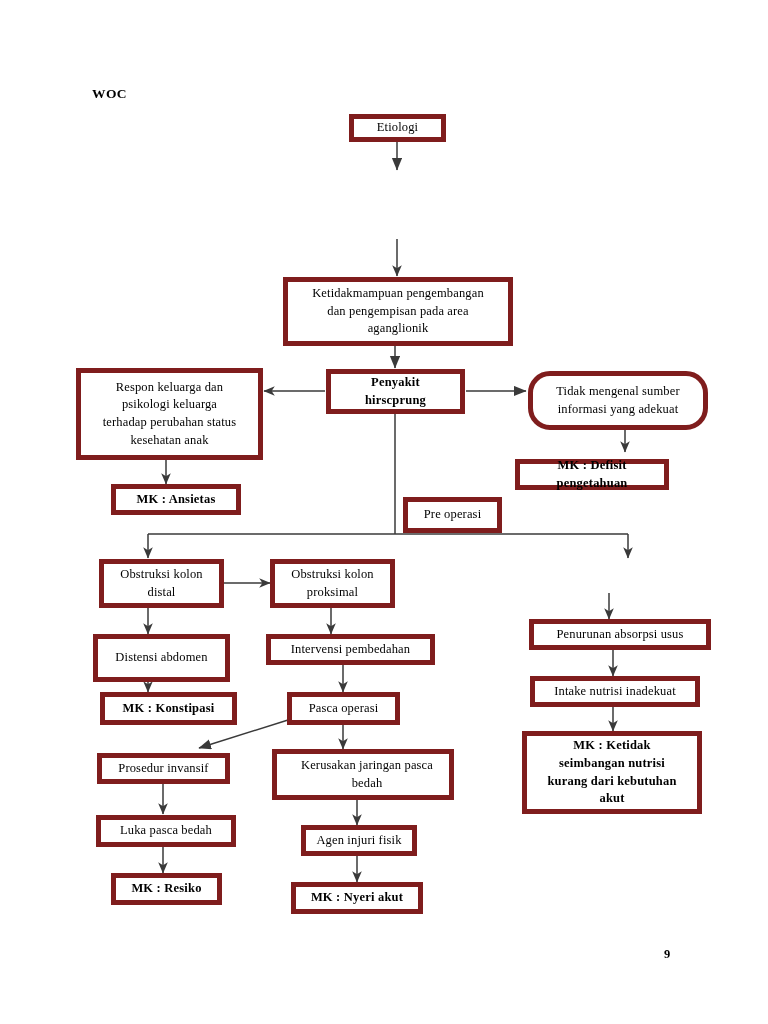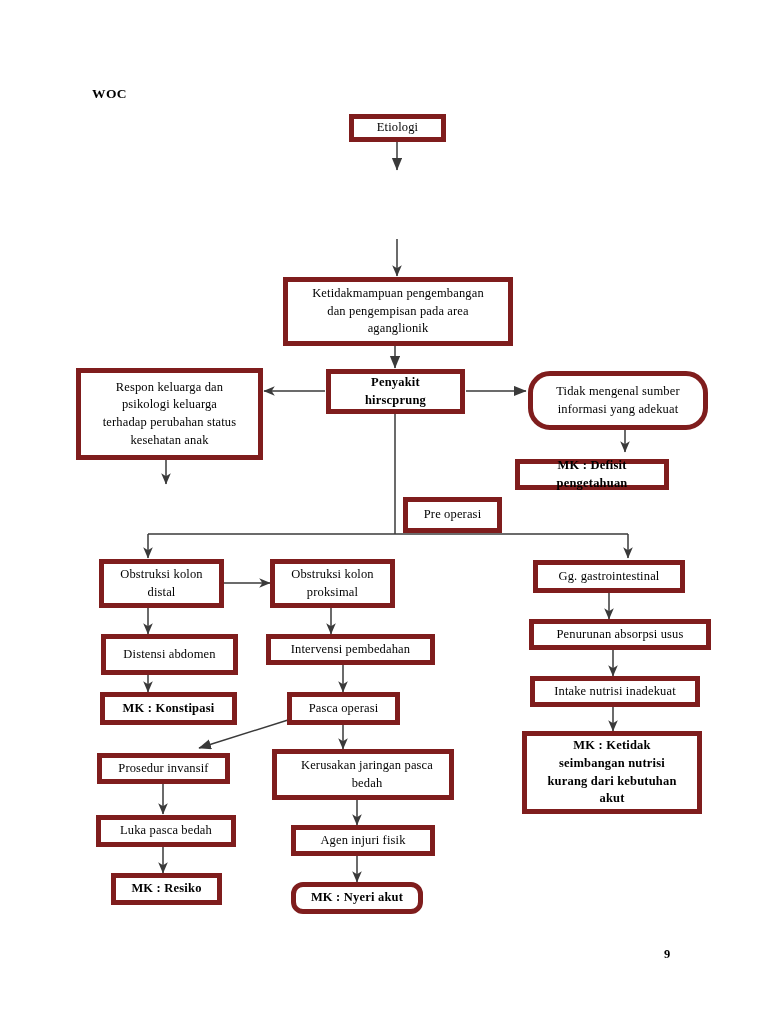--- a/index.html
+++ b/index.html
@@ -155,20 +155,23 @@
 hirscprung</span>
   </div>
 
   <div class="node" style="left:76px; top:368px; width:187px; height:92px;">
     <span class="node-text">Respon keluarga dan
 psikologi keluarga
 terhadap perubahan status
 kesehatan anak</span>
   </div>
 
+  <div class="node bold" style="left:111px; top:484px; width:130px; height:31px;">
+    <span class="node-text">MK : Ansietas</span>
+  </div>
 
   <div class="node" style="left:528px; top:371px; width:180px; height:59px;border-radius:22px;">
     <span class="node-text">Tidak mengenal sumber
 informasi yang adekuat</span>
   </div>
 
   <div class="node bold" style="left:515px; top:452px; width:154px; height:31px;margin-top:7px;">
     <span class="node-text">MK : Defisit pengetahuan</span>
   </div>
 
@@ -179,25 +182,22 @@
   <div class="node" style="left:99px; top:559px; width:125px; height:49px;">
     <span class="node-text">Obstruksi kolon
 distal</span>
   </div>
 
   <div class="node" style="left:270px; top:559px; width:125px; height:49px;">
     <span class="node-text">Obstruksi kolon
 proksimal</span>
   </div>
 
-  <div class="node" style="left:533px; top:560px; width:152px; height:33px;">
-    <span class="node-text">Gg. gastrointestinal</span>
-  </div>
-
-  <div class="node" style="left:101px; top:634px; width:137px; height:41px;">
+
+  <div class="node" style="left:93px; top:634px; width:137px; height:48px;">
     <span class="node-text">Distensi abdomen</span>
   </div>
 
   <div class="node" style="left:266px; top:634px; width:169px; height:31px;">
     <span class="node-text">Intervensi pembedahan</span>
   </div>
 
   <div class="node" style="left:529px; top:619px; width:182px; height:31px;">
     <span class="node-text">Penurunan absorpsi usus</span>
   </div>
@@ -227,27 +227,27 @@
     <span class="node-text">MK : Ketidak
 seimbangan nutrisi
 kurang dari kebutuhan
 akut</span>
   </div>
 
   <div class="node" style="left:96px; top:815px; width:140px; height:32px;">
     <span class="node-text">Luka pasca bedah</span>
   </div>
 
-  <div class="node" style="left:291px; top:825px; width:144px; height:31px;">
+  <div class="node" style="left:301px; top:825px; width:116px; height:31px;">
     <span class="node-text">Agen injuri fisik</span>
   </div>
 
   <div class="node bold" style="left:111px; top:873px; width:111px; height:32px;">
     <span class="node-text">MK : Resiko</span>
   </div>
 
-  <div class="node bold" style="left:291px; top:882px; width:132px; height:32px;border-radius:12px;">
+  <div class="node bold" style="left:291px; top:882px; width:132px; height:32px;">
     <span class="node-text">MK : Nyeri akut</span>
   </div>
 
   <div id="page-number">9</div>
 
 </div>
 
 </body></html>

